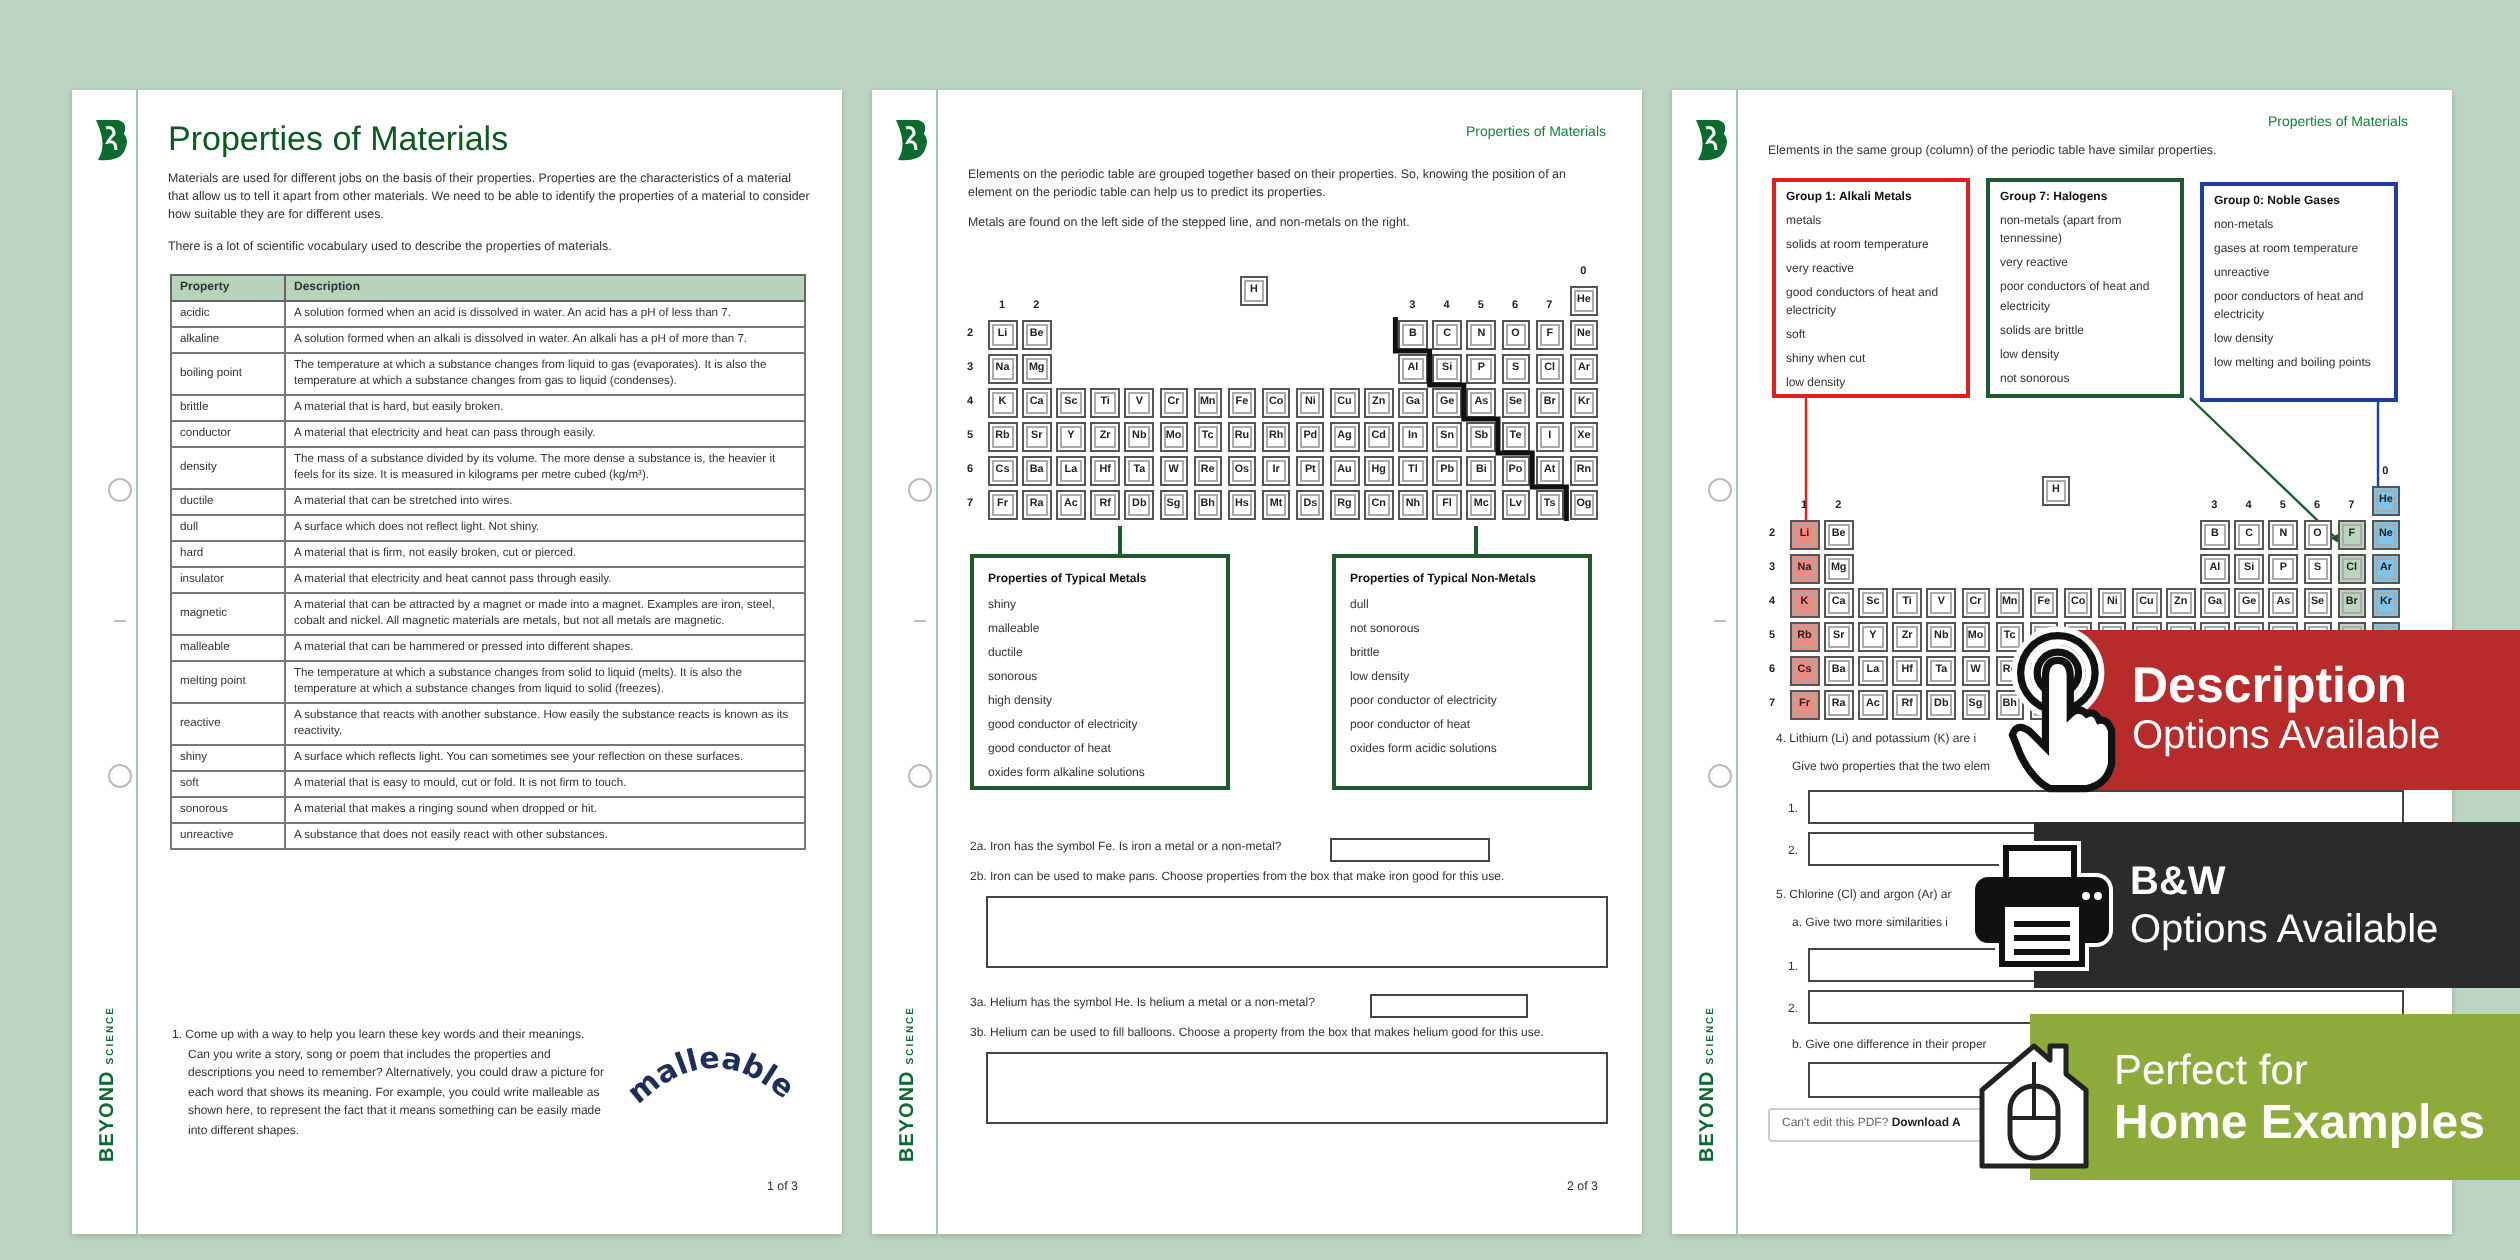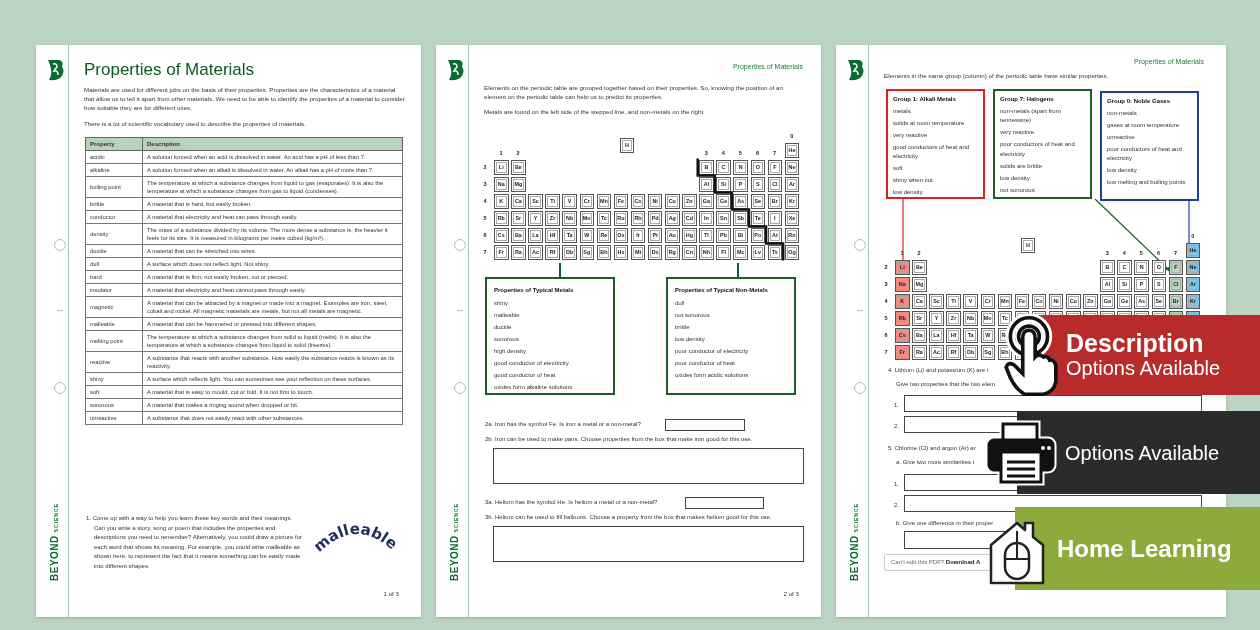--- a/index.html
+++ b/index.html
@@ -531,30 +531,32 @@
           <rect x="16" y="36" width="40" height="30"></rect>
           <line x1="22" y1="46" x2="50" y2="46"></line>
           <line x1="22" y1="53" x2="50" y2="53"></line>
           <line x1="22" y1="60" x2="50" y2="60"></line>
         </g>
         <circle cx="58" cy="32" r="2" fill="#fff"></circle>
         <circle cx="64" cy="32" r="2" fill="#fff"></circle>
       </svg>
   </div>
   <div class="tx" style="left:48px">
+    <div style="font-size:20px;font-weight:bold;line-height:24px">B&amp;W</div>
     <div style="font-size:20px;line-height:24px">Options Available</div>
   </div>
 </div>
 
 <div class="banner" style="top:507px;width:245px;left:1015px;height:83px;background:#8cab3a">
   <div class="ic" style="left:-28px;top:10px;width:60px;height:70px;background:transparent;border:none">
     <svg viewBox="0 0 60 70" width="60" height="70">
         <path d="M4 28 L30 6 L38 13 L38 6 L46 6 L46 20 L56 28 L56 66 L4 66Z" fill="#fff" stroke="#222" stroke-width="2.5" stroke-linejoin="round"></path>
         <rect x="18" y="26" width="24" height="36" rx="12" fill="none" stroke="#222" stroke-width="2.5"></rect>
         <line x1="18" y1="42" x2="42" y2="42" stroke="#222" stroke-width="2"></line>
         <line x1="30" y1="26" x2="30" y2="42" stroke="#222" stroke-width="2"></line>
         <line x1="30" y1="14" x2="30" y2="26" stroke="#222" stroke-width="2"></line>
       </svg>
   </div>
   <div class="tx" style="left:42px">
-    <div style="font-size:24px;font-weight:bold;line-height:27px">Home Learning</div>
+    <div style="font-size:21px;line-height:25px">Perfect for</div>
+    <div style="font-size:24px;font-weight:bold;line-height:27px">Home Examples</div>
   </div>
 </div>
 
 </body></html>

